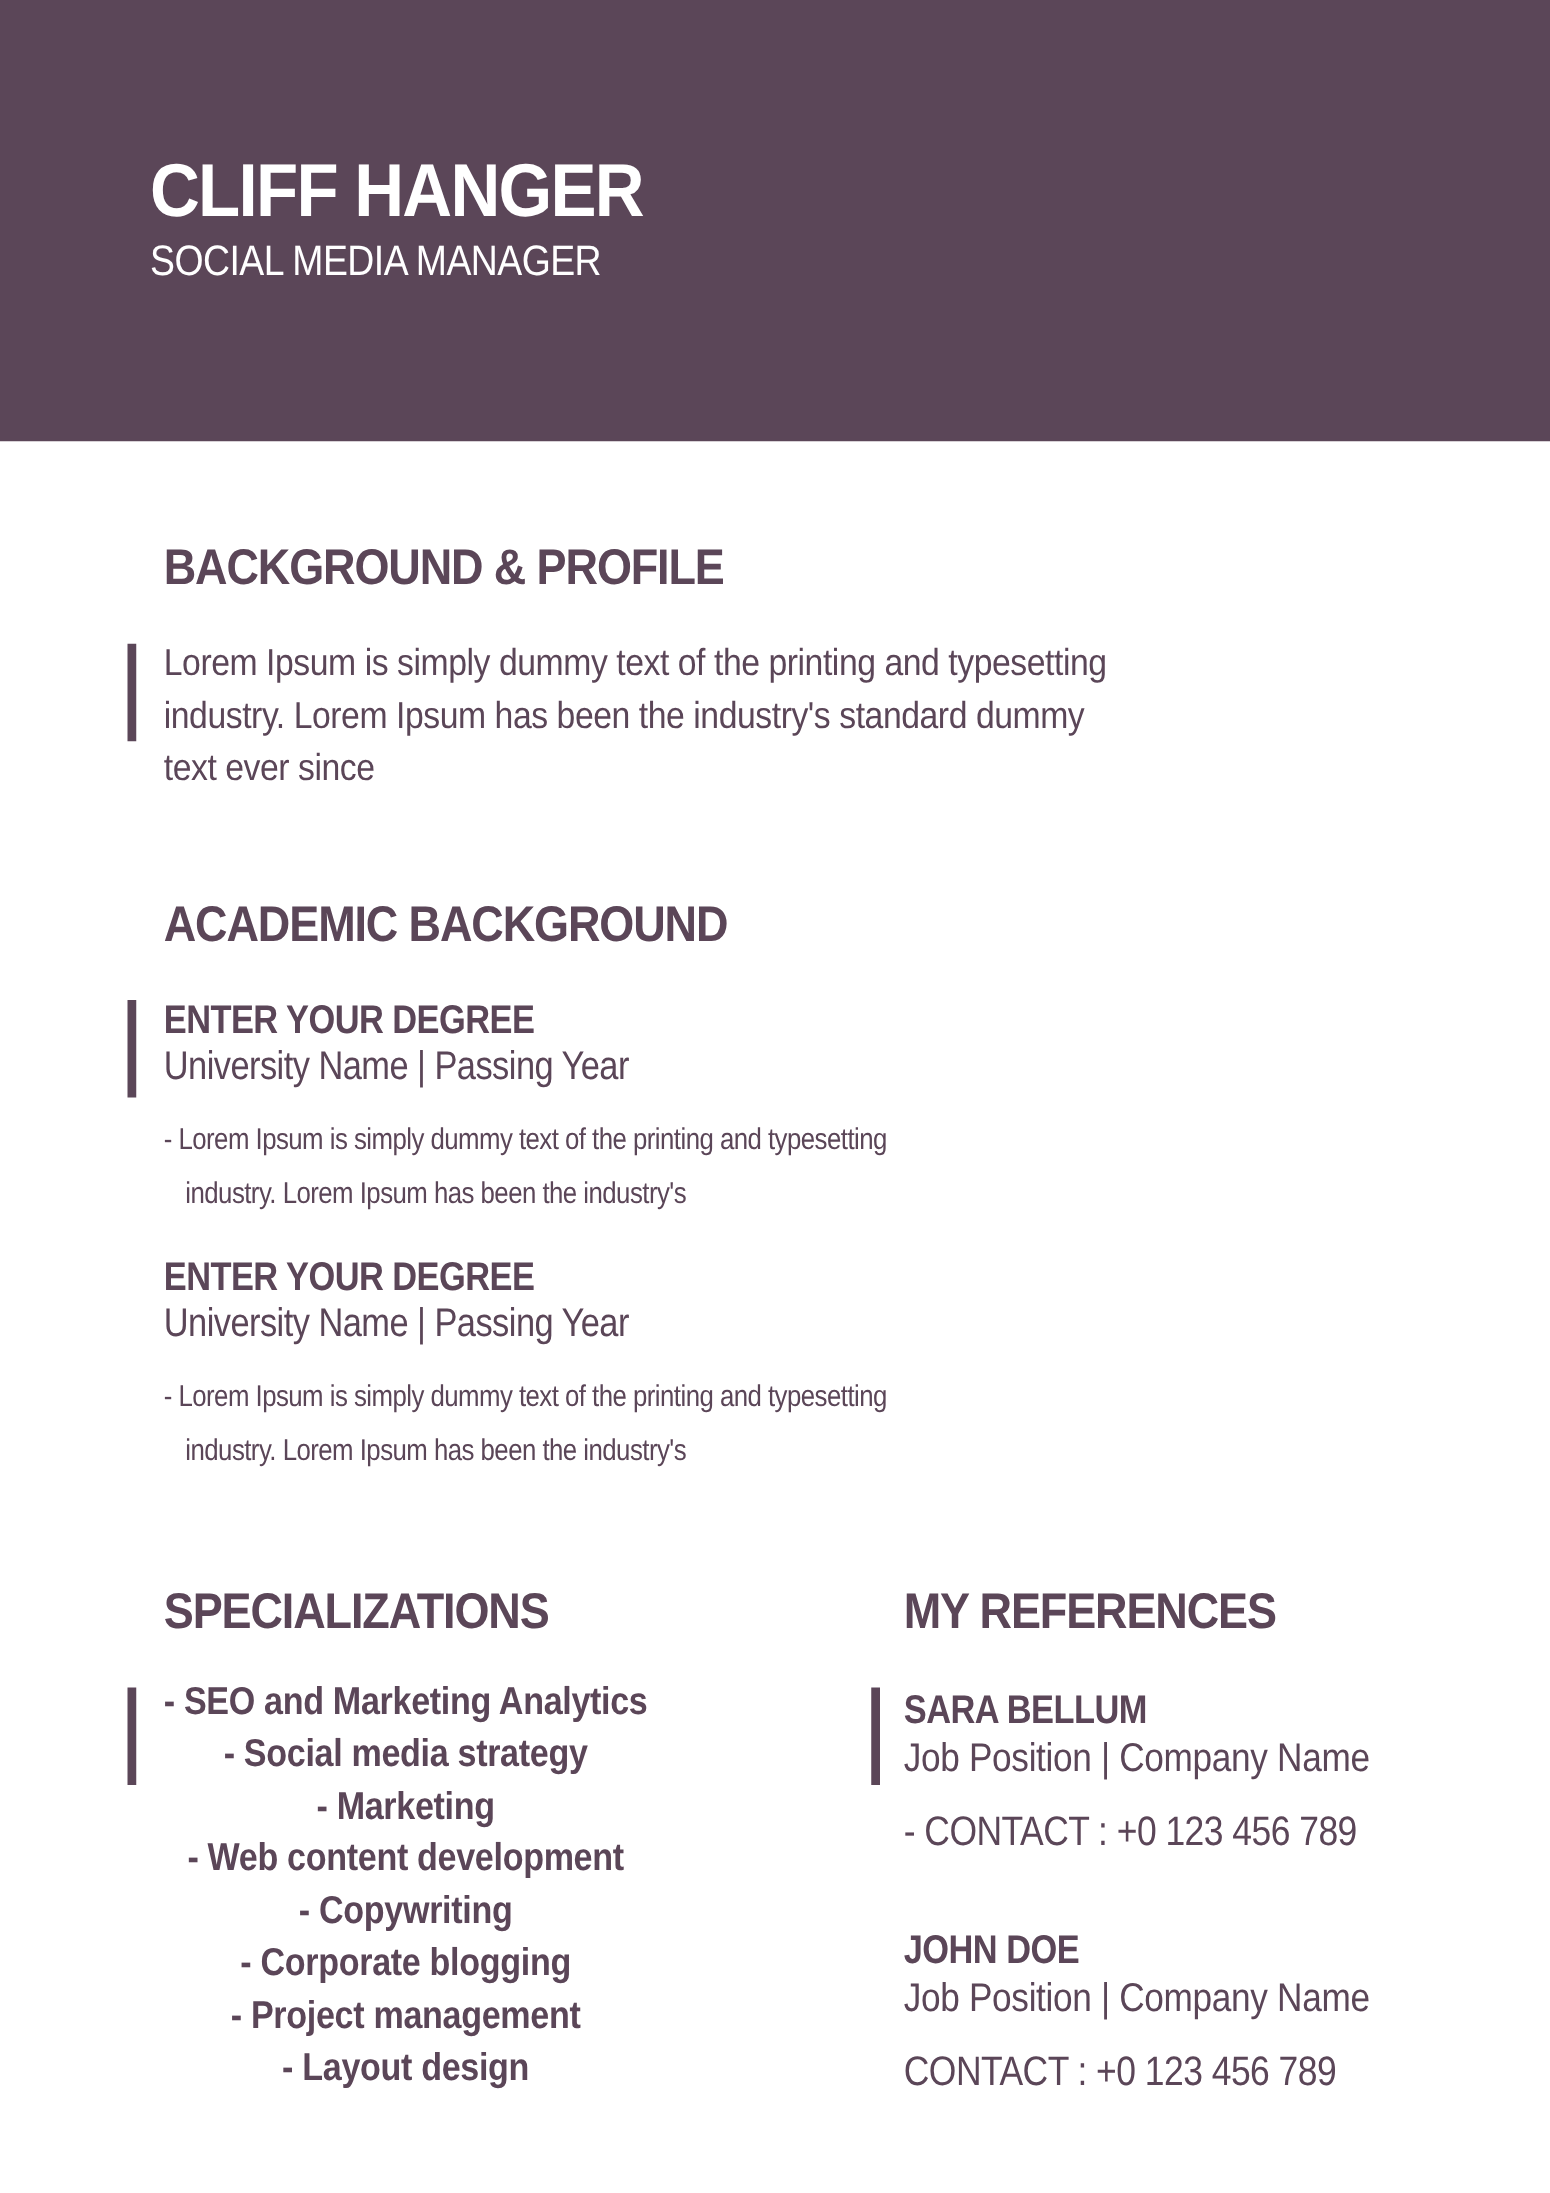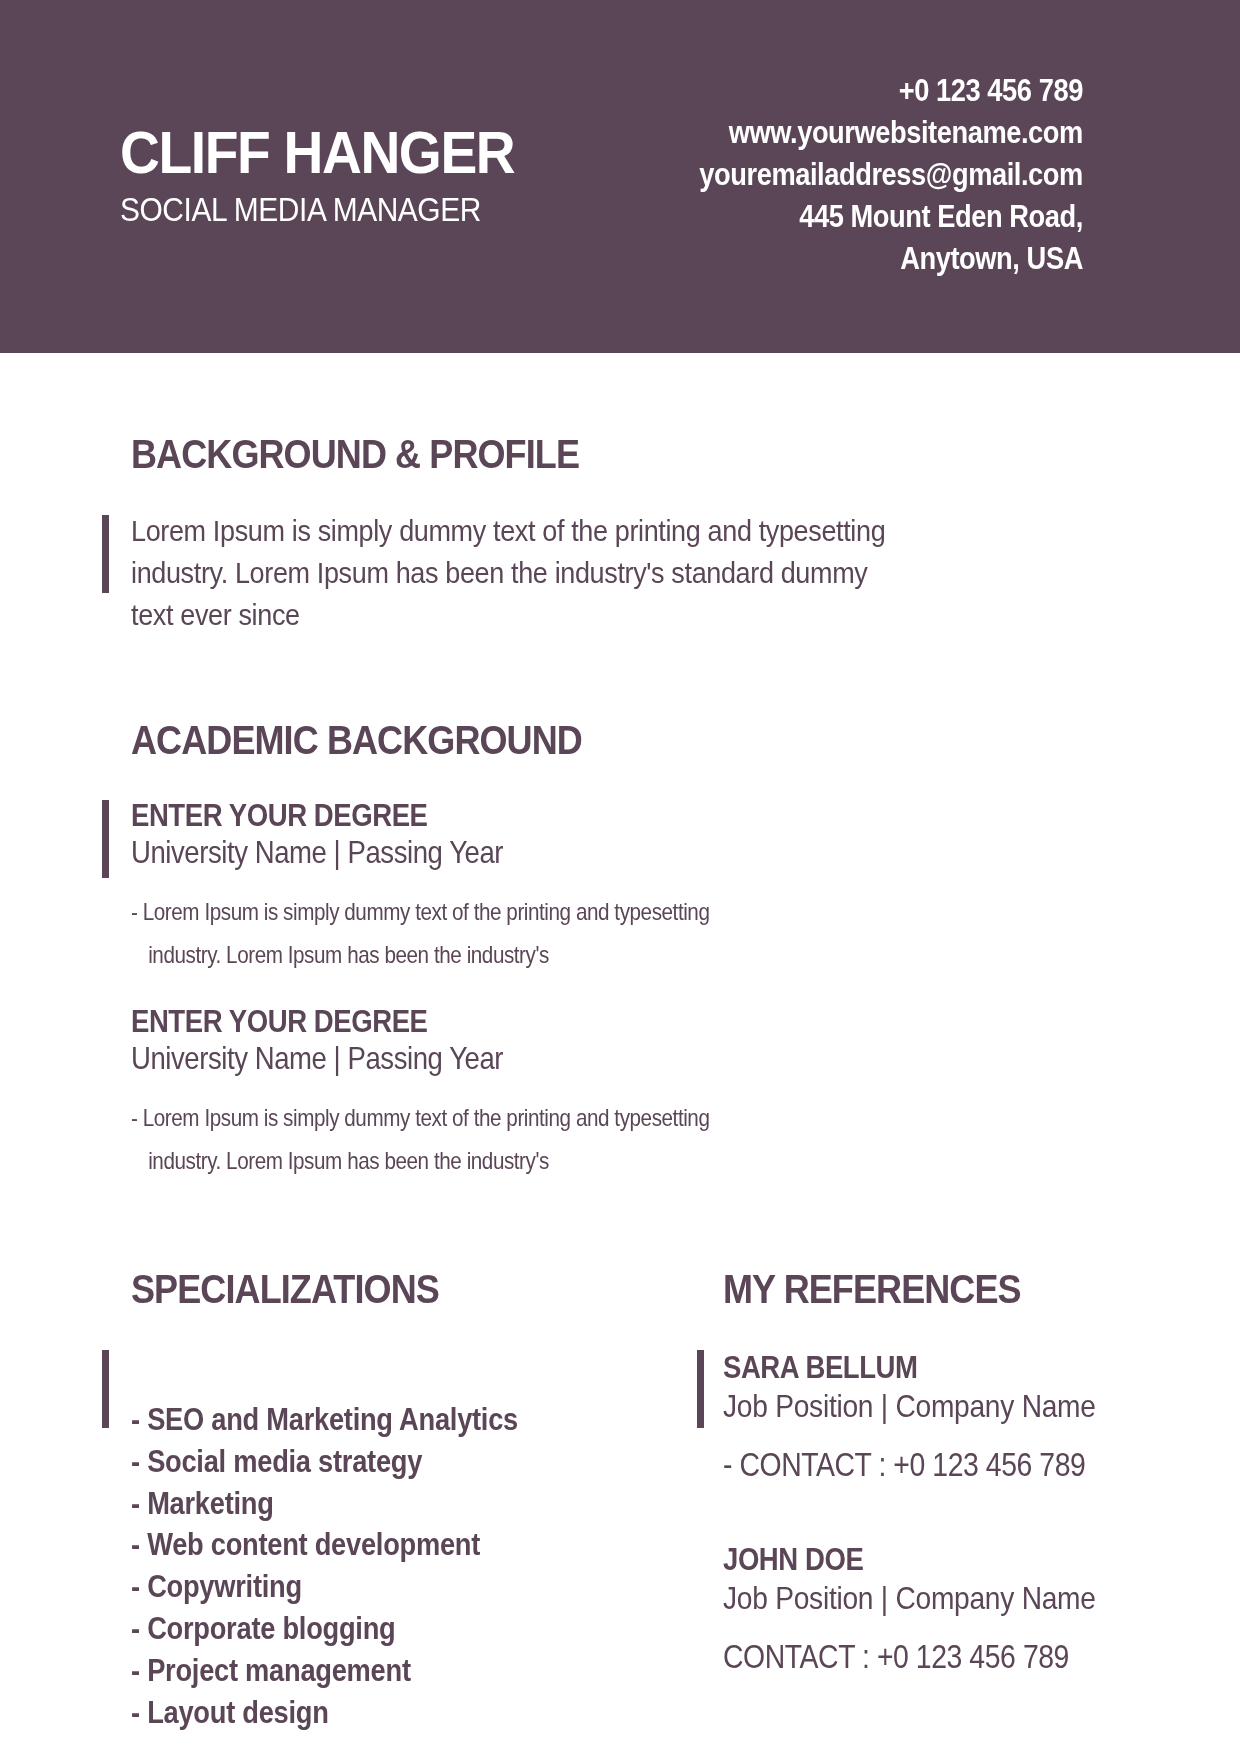--- a/index.html
+++ b/index.html
@@ -11,39 +11,32 @@
   .contact { position: absolute; right: 157px; top: 70px; text-align: right; color: #fff; font-weight: bold; font-size: 31px; line-height: 42px; }
   .contact div { white-space: nowrap; transform: scaleX(0.88); transform-origin: right; letter-spacing: -0.5px; }
   .h2 { position: absolute; font-size: 40px; font-weight: bold; letter-spacing: -1px; transform: scaleX(0.9); transform-origin: left; white-space: nowrap; }
   .bar { position: absolute; width: 7px; background: #5b4658; }
   .profile { position: absolute; left: 131px; top: 510px; width: 960px; font-size: 30px; font-weight: normal; line-height: 42px; letter-spacing: -0.4px; }
   .profile div { white-space: nowrap; transform: scaleX(0.9); transform-origin: left; }
   .deg { position: absolute; left: 131px; font-size: 32px; font-weight: bold; white-space: nowrap; transform: scaleX(0.86); transform-origin: left; letter-spacing: -0.5px; }
   .uni { position: absolute; left: 131px; font-size: 32px; white-space: nowrap; transform: scaleX(0.86); transform-origin: left; letter-spacing: -0.5px; }
   .desc { position: absolute; left: 131px; font-size: 24px; line-height: 43px; color: #5b4658; font-weight: normal; }
   .desc div { white-space: nowrap; transform: scaleX(0.86); transform-origin: left; letter-spacing: -0.5px; }
-  .spec-list { position: absolute; left: 131px; top: 1399px; font-size: 31px; font-weight: bold; line-height: 41.8px; }
+  .spec-list { position: absolute; left: 131px; top: 1340px; font-size: 31px; font-weight: bold; line-height: 41.8px; text-align: center; }
   .spec-list div { white-space: nowrap; transform: scaleX(0.88); transform-origin: left; letter-spacing: -0.3px; }
   .ref-name { position: absolute; left: 723px; font-size: 32px; font-weight: bold; white-space: nowrap; transform: scaleX(0.86); transform-origin: left; letter-spacing: -0.5px; }
   .ref-job { position: absolute; left: 723px; font-size: 32px; white-space: nowrap; transform: scaleX(0.88); transform-origin: left; letter-spacing: -0.3px; }
   .ref-contact { position: absolute; left: 723px; font-size: 33px; white-space: nowrap; transform: scaleX(0.86); transform-origin: left; letter-spacing: -0.5px; }
 </style>
 </head>
 <body>
 
 <div class="header">
   <div class="name">CLIFF HANGER</div>
   <div class="title">SOCIAL MEDIA MANAGER</div>
-  <div class="contact">
-    <div>+0 123 456 789</div>
-    <div>www.yourwebsitename.com</div>
-    <div>youremailaddress@gmail.com</div>
-    <div>445 Mount Eden Road,</div>
-    <div>Anytown, USA</div>
-  </div>
 </div>
 
 <div class="h2" style="left:131px; top:432px;">BACKGROUND &amp; PROFILE</div>
 <div class="bar" style="left:102px; top:515px; height:78px;"></div>
 <div class="profile">
   <div>Lorem Ipsum is simply dummy text of the printing and typesetting</div>
   <div>industry. Lorem Ipsum has been the industry's standard dummy</div>
   <div>text ever since</div>
 </div>
 

